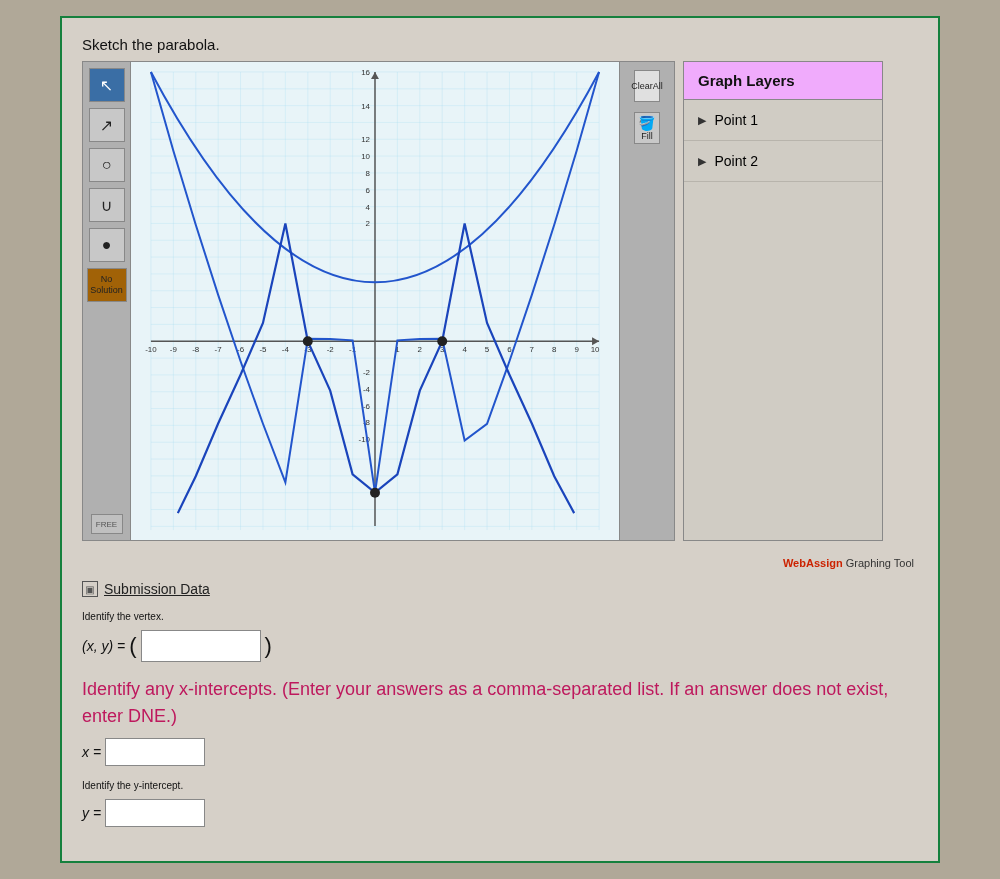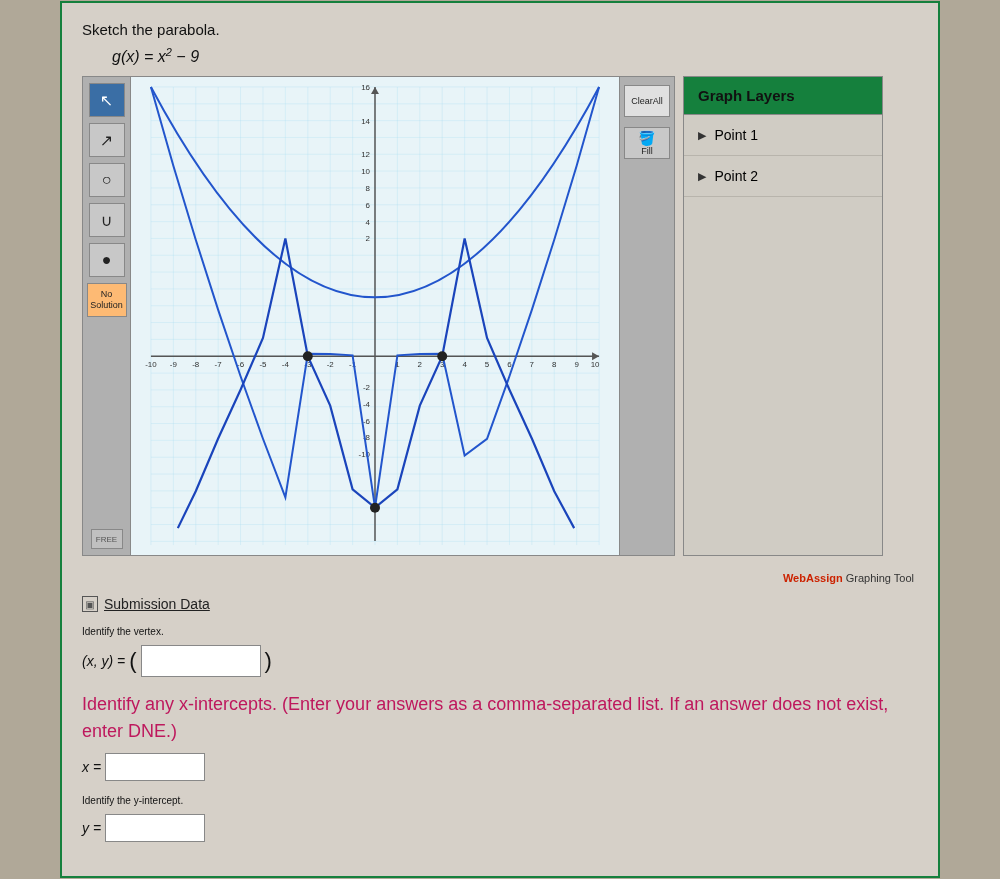--- a/index.html
+++ b/index.html
@@ -71,21 +71,21 @@
     .tool-btn.active {
       background: #3a6ea5;
       color: white;
     }
     .tool-btn.no-solution {
       width: 40px;
       height: 34px;
       font-size: 9px;
       text-align: center;
       line-height: 1.2;
-      background: #fdba74;
+      background: #a16207;
       border: 1px solid #888;
       padding: 6px;
     }
     .tool-logo {
       width: 32px;
       height: 20px;
       background: #c0c0c0;
       border: 1px solid #888;
       font-size: 8px;
       display: flex;
@@ -113,21 +113,21 @@
       border-left: none;
       width: 55px;
       height: 480px;
       display: flex;
       flex-direction: column;
       align-items: center;
       padding: 8px 4px;
       gap: 10px;
     }
     .ctrl-btn {
-      width: 46px;
+      width: 26px;
       height: 32px;
       background: #c8c8c8;
       border: 1px solid #888;
       cursor: pointer;
       font-size: 9px;
       text-align: center;
       display: flex;
       align-items: center;
       justify-content: center;
       color: #222;
@@ -146,21 +146,21 @@
 
     
     .layers-panel {
       background: #d0ccc4;
       border: 1px solid #888;
       width: 200px;
       height: 480px;
       margin-left: 8px;
     }
     .layers-header {
-      background: #15803d;
+      background: #f0abfc;
       color: #111;
       font-weight: bold;
       font-size: 15px;
       padding: 10px 14px;
       border-bottom: 1px solid #888;
     }
     .layer-item {
       display: flex;
       align-items: center;
       padding: 12px 14px;
@@ -254,23 +254,20 @@
       line-height: 1.5;
     }
   </style>
 </head>
 <body>
 
 <div class="main-container">
 
   <div class="problem-title">Sketch the parabola.</div>
 
-  <div class="equation">
-    <i>g</i>(<i>x</i>) = <i>x</i><sup>2</sup> − 9
-  </div>
 
   <div class="graph-section">
 
     <div class="toolbar">
       <div class="tool-btn active" title="Select">↖</div>
       <div class="tool-btn" title="Line">↗</div>
       <div class="tool-btn" title="Circle">○</div>
       <div class="tool-btn" title="Parabola">∪</div>
       <div class="tool-btn" title="Point">●</div>
       <div class="tool-btn no-solution">No<br>Solution</div>

